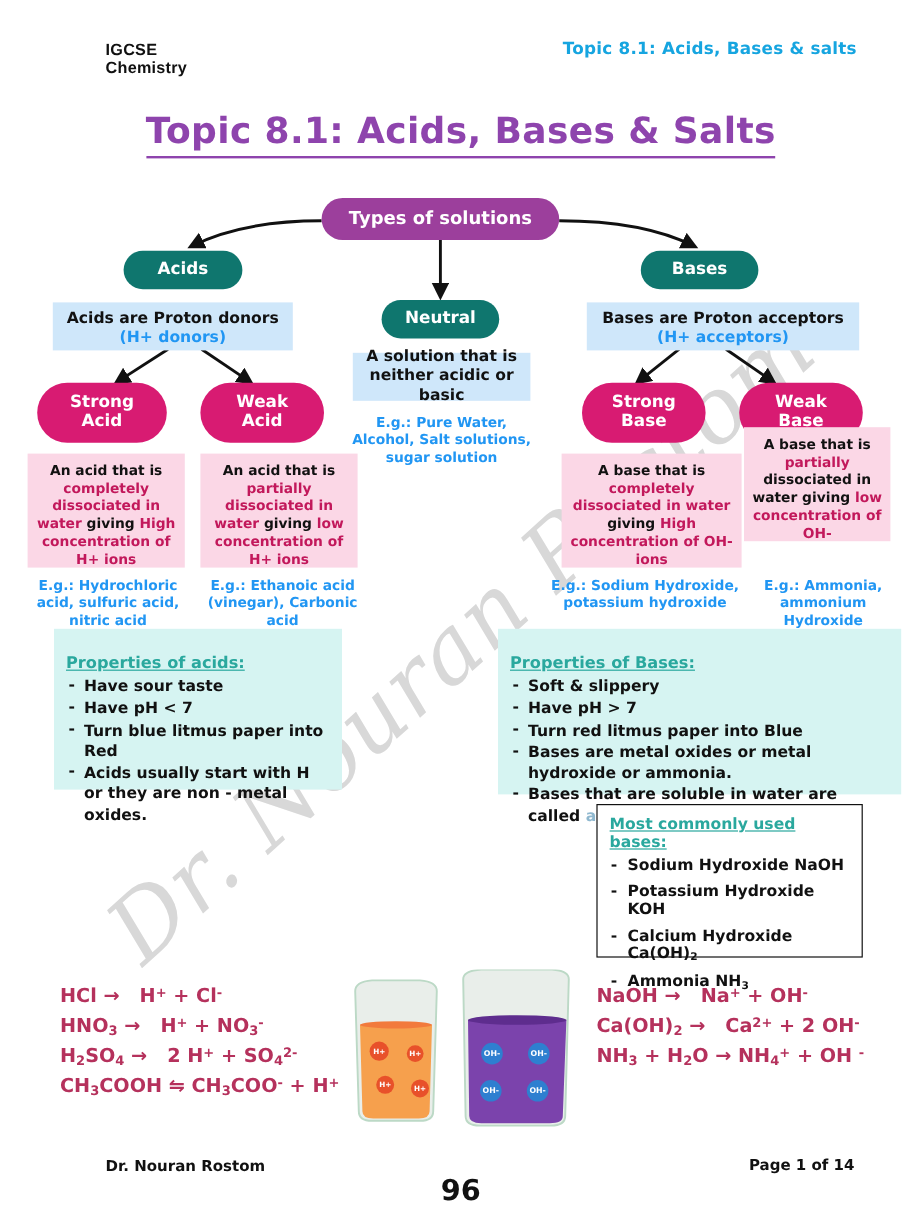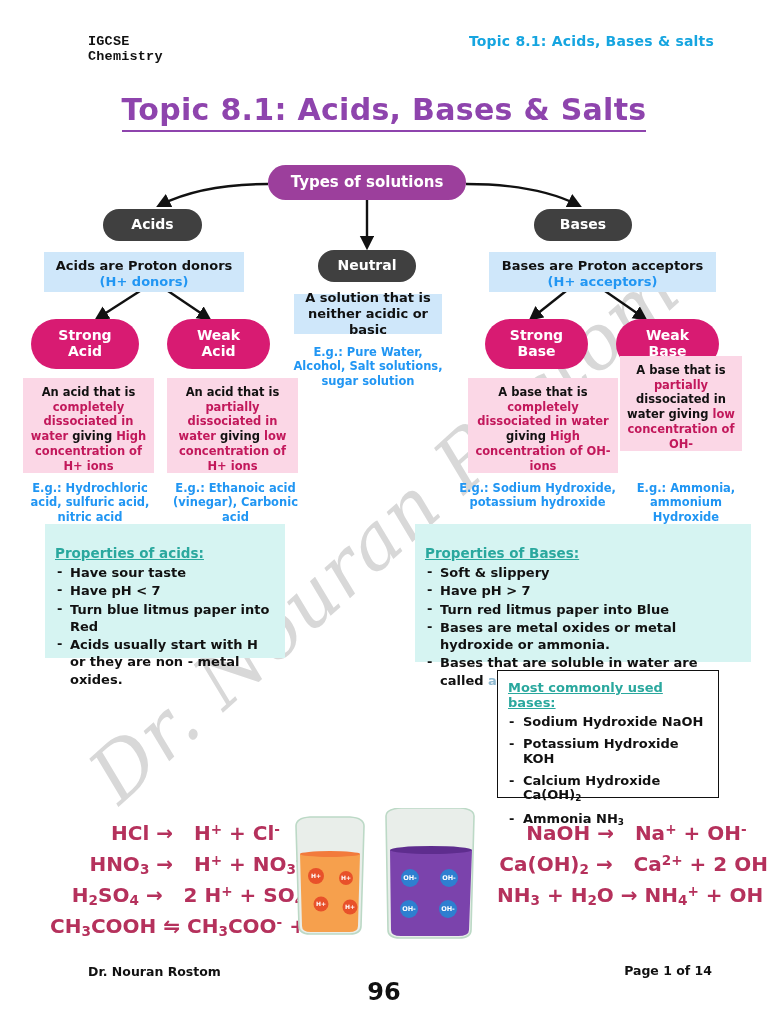--- a/index.html
+++ b/index.html
@@ -28,21 +28,21 @@
     white-space: nowrap;
     letter-spacing: 1px;
     z-index: 1;
     pointer-events: none;
     user-select: none;
   }
 
   
   #hdr-left {
     position: absolute; left: 88px; top: 34px;
-    font-family: Liberation Mono, monospace;
+    font-family: Liberation Sans, sans-serif;
     font-weight: bold; font-size: 13.5px; color: #111;
     letter-spacing: .2px;
   }
   #hdr-right {
     position: absolute; right: 54px; top: 33px;
     font-family: "DejaVu Sans", sans-serif;
     font-weight: bold; font-size: 14px; color: #16a5e0;
     letter-spacing: .2px;
   }
   #main-title {
@@ -63,21 +63,21 @@
     position: absolute;
     display: flex; align-items: center; justify-content: center;
     text-align: center;
     color: #fff;
     font-family: "DejaVu Sans", sans-serif;
     border-radius: 999px;
     line-height: 1.12;
     z-index: 4;
   }
   .pill.purple { background: #9c3f9c; }
-  .pill.cyan   { background: #404040; }
+  .pill.cyan   { background: #0f766e; }
   .pill.magenta{ background: #d81b72; }
 
   
   .bluebox {
     position: absolute;
     background: #cfe7fa;
     text-align: center;
     font-family: "DejaVu Sans", sans-serif;
     font-weight: bold;
     color: #111;
@@ -161,26 +161,25 @@
     content: "-"; position: absolute; left: 1px; top: 0;
   }
   sub { font-size: .68em; vertical-align: -0.22em; }
   sup { font-size: .68em; vertical-align: 0.42em; }
 
   
   .eqs {
     position: absolute;
     font-family: "DejaVu Sans", sans-serif;
     font-weight: bold;
-    font-size: 20px;
+    font-size: 16px;
     color: #b5315c;
     line-height: 1.55;
     z-index: 4;
     white-space: nowrap;
-    text-align: center;
   }
   .eqs .row { }
 
   
   #ft-left {
     position: absolute; left: 88px; bottom: 45px;
     font-family: "DejaVu Sans", sans-serif;
     font-weight: bold; font-size: 12.5px; color: #111;
   }
   #ft-right {

